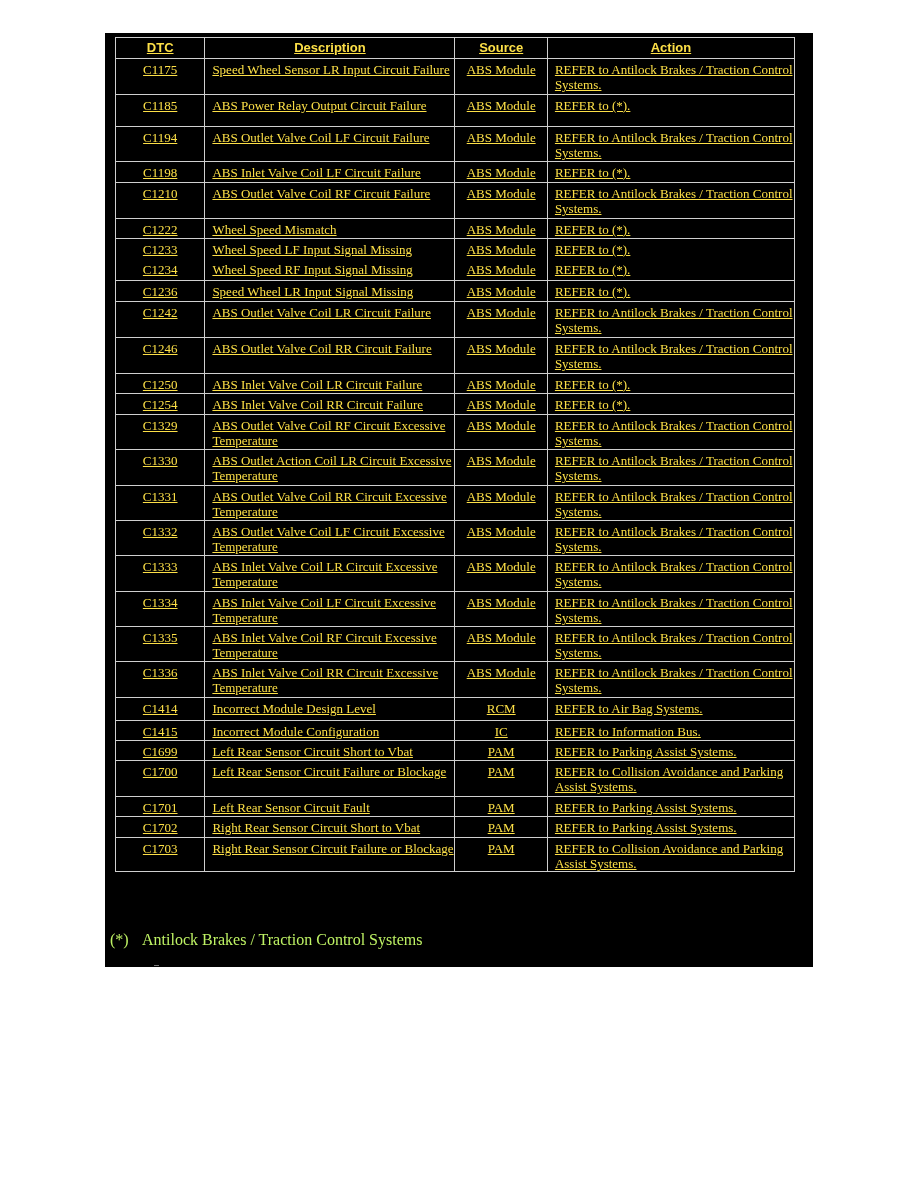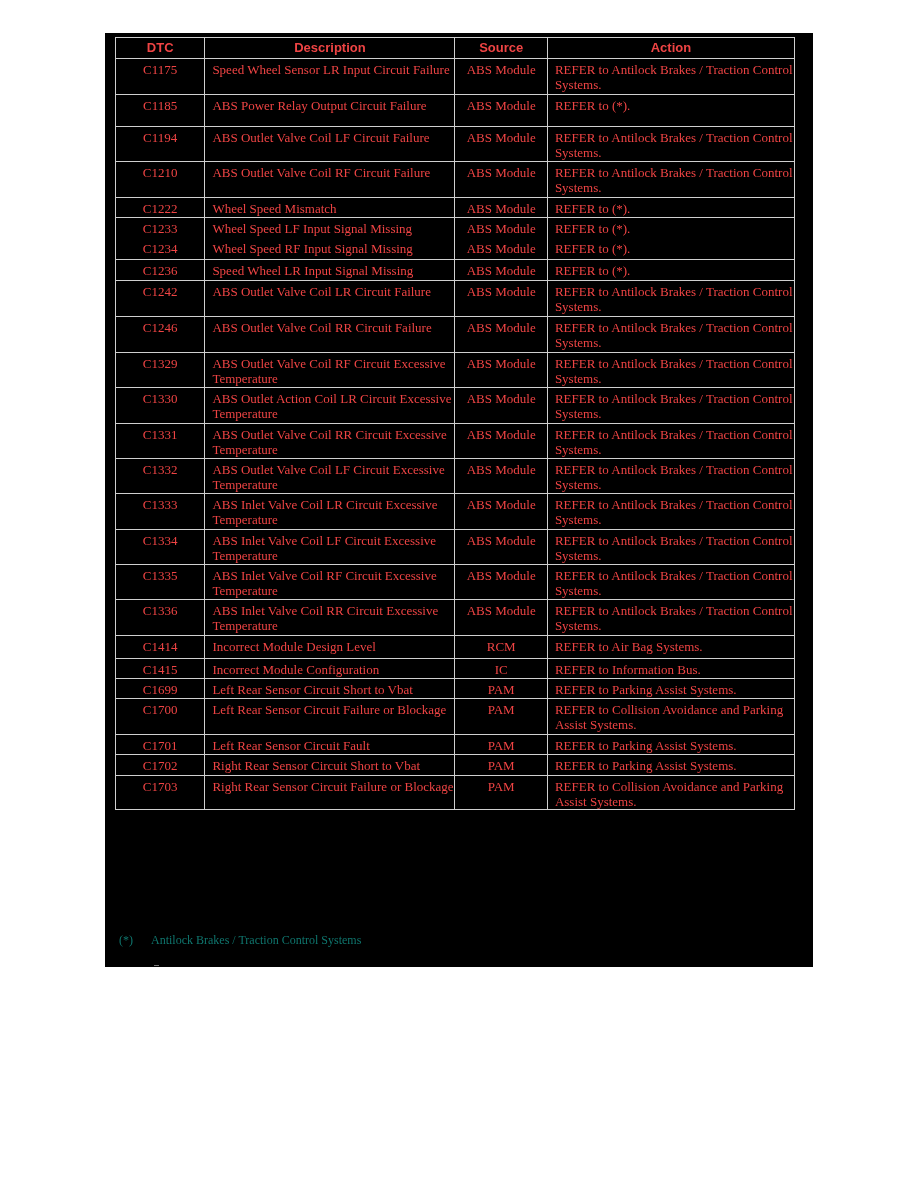--- a/index.html
+++ b/index.html
@@ -22,22 +22,23 @@
       height: 934px;
       background: #000000;
     }
     .dtc-table {
       position: absolute;
       left: 10px;
       top: 4px;
       width: 680px;
       border-collapse: collapse;
       table-layout: fixed;
-      color: #ef4444;
+      color: #fde047;
       border: 1px solid #d8d8d8;
+      text-decoration: underline;
     }
     .dtc-table th, .dtc-table td {
       border: 1px solid #cfcfcf;
       padding: 0;
       vertical-align: top;
       overflow: hidden;
     }
     .dtc-table th {
       font-family: "Liberation Sans", "DejaVu Sans", sans-serif;
       font-weight: bold;
@@ -58,24 +59,24 @@
     .col-src { width: 92px; }
     .col-act { width: 246px; }
     td.c-dtc { text-align: center; }
     td.c-desc .cell { padding-left: 7px; }
     td.c-src { text-align: center; }
     td.c-act .cell { padding-left: 7px; }
     .sub { display: block; }
     .sub + .sub { margin-top: 5px; }
     .footnote {
       position: absolute;
-      left: 14px;
+      left: 5px;
       top: 899px;
-      color: #0f766e;
-      font-size: 12px;
+      color: #bef264;
+      font-size: 16px;
       line-height: 16px;
       white-space: pre;
     }
     .footnote .mark { display: inline-block; width: 32px; }
     .artifact {
       position: absolute;
       left: 49px;
       top: 932px;
       width: 5px;
       height: 1px;
@@ -161,20 +162,42 @@
             <div class="cell">
               <span class="sub">ABS Module</span>
             </div>
           </td>
           <td class="c-act">
             <div class="cell">
               <span class="sub">REFER to Antilock Brakes / Traction Control Systems.</span>
             </div>
           </td>
         </tr>
+        <tr style="height: 21px;">
+          <td class="c-dtc">
+            <div class="cell">
+              <span class="sub">C1198</span>
+            </div>
+          </td>
+          <td class="c-desc">
+            <div class="cell">
+              <span class="sub">ABS Inlet Valve Coil LF Circuit Failure</span>
+            </div>
+          </td>
+          <td class="c-src">
+            <div class="cell">
+              <span class="sub">ABS Module</span>
+            </div>
+          </td>
+          <td class="c-act">
+            <div class="cell">
+              <span class="sub">REFER to (*).</span>
+            </div>
+          </td>
+        </tr>
         <tr style="height: 36px;">
           <td class="c-dtc">
             <div class="cell">
               <span class="sub">C1210</span>
             </div>
           </td>
           <td class="c-desc">
             <div class="cell">
               <span class="sub">ABS Outlet Valve Coil RF Circuit Failure</span>
             </div>
@@ -294,20 +317,64 @@
             </div>
           </td>
           <td class="c-src">
             <div class="cell">
               <span class="sub">ABS Module</span>
             </div>
           </td>
           <td class="c-act">
             <div class="cell">
               <span class="sub">REFER to Antilock Brakes / Traction Control Systems.</span>
+            </div>
+          </td>
+        </tr>
+        <tr style="height: 20px;">
+          <td class="c-dtc">
+            <div class="cell">
+              <span class="sub">C1250</span>
+            </div>
+          </td>
+          <td class="c-desc">
+            <div class="cell">
+              <span class="sub">ABS Inlet Valve Coil LR Circuit Failure</span>
+            </div>
+          </td>
+          <td class="c-src">
+            <div class="cell">
+              <span class="sub">ABS Module</span>
+            </div>
+          </td>
+          <td class="c-act">
+            <div class="cell">
+              <span class="sub">REFER to (*).</span>
+            </div>
+          </td>
+        </tr>
+        <tr style="height: 21px;">
+          <td class="c-dtc">
+            <div class="cell">
+              <span class="sub">C1254</span>
+            </div>
+          </td>
+          <td class="c-desc">
+            <div class="cell">
+              <span class="sub">ABS Inlet Valve Coil RR Circuit Failure</span>
+            </div>
+          </td>
+          <td class="c-src">
+            <div class="cell">
+              <span class="sub">ABS Module</span>
+            </div>
+          </td>
+          <td class="c-act">
+            <div class="cell">
+              <span class="sub">REFER to (*).</span>
             </div>
           </td>
         </tr>
         <tr style="height: 35px;">
           <td class="c-dtc">
             <div class="cell">
               <span class="sub">C1329</span>
             </div>
           </td>
           <td class="c-desc">

